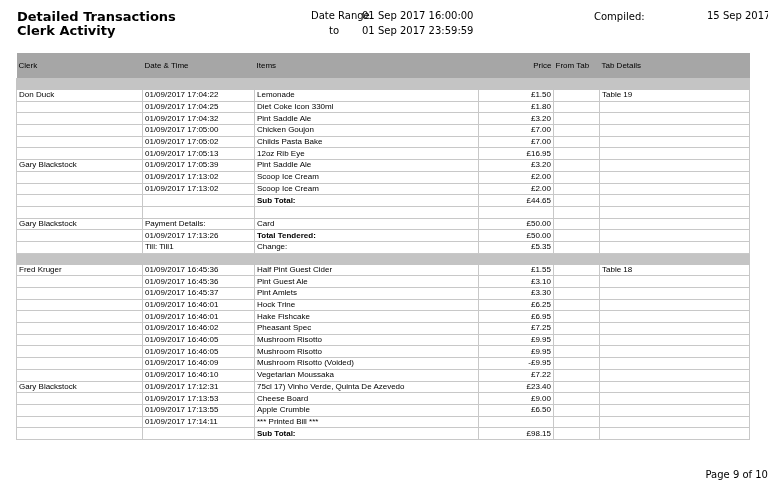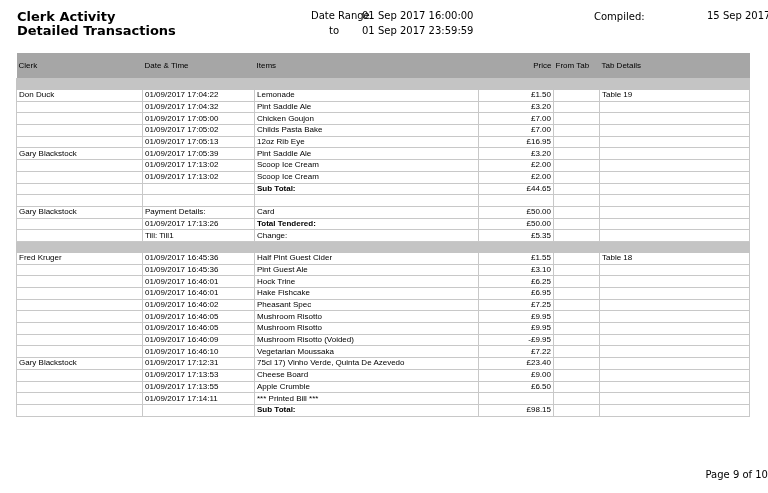--- a/index.html
+++ b/index.html
@@ -14,22 +14,22 @@
   .report td.b { font-weight: bold; }
   .report tr.spacer td { background: #c4c4c4; border-color: #c4c4c4; height: 10px; }
   .report tr.spacer-white td { background: #fff; }
   .report tr.subtotal td { border-top: 1px solid #999; }
   .footer { position: absolute; left: 0; width: 768px; top: 469px; text-align: right; font-size: 10px; font-family: "DejaVu Sans", sans-serif; }
 </style>
 </head>
 <body>
 
 <div class="title">
+  <div>Detailed Transactions</div>
   <div>Clerk Activity</div>
-  <div>Detailed Transactions</div>
 </div>
 
 <div class="meta" style="left:311px; top:11px;">Date Range:</div>
 <div class="meta" style="left:362px; top:11px;">01 Sep 2017 16:00:00</div>
 <div class="meta" style="left:329px; top:26px;">to</div>
 <div class="meta" style="left:362px; top:26px;">01 Sep 2017 23:59:59</div>
 <div class="meta" style="left:594px; top:12px;">Compiled:</div>
 <div class="meta" style="left:666px; top:11px;margin-left:41px;">15 Sep 2017 11:04:15</div>
 
 <table class="report">
@@ -63,20 +63,28 @@
       <tr>
         <td>Don Duck</td>
         <td>01/09/2017 17:04:22</td>
         <td>Lemonade</td>
         <td class="r">£1.50</td>
         <td></td>
         <td>Table 19</td>
       </tr>
       <tr>
         <td></td>
+        <td>01/09/2017 17:04:25</td>
+        <td>Diet Coke Icon 330ml</td>
+        <td class="r">£1.80</td>
+        <td></td>
+        <td></td>
+      </tr>
+      <tr>
+        <td></td>
         <td>01/09/2017 17:04:32</td>
         <td>Pint Saddle Ale</td>
         <td class="r">£3.20</td>
         <td></td>
         <td></td>
       </tr>
       <tr>
         <td></td>
         <td>01/09/2017 17:05:00</td>
         <td>Chicken Goujon</td>
@@ -183,20 +191,28 @@
       <tr>
         <td></td>
         <td>01/09/2017 16:45:36</td>
         <td>Pint Guest Ale</td>
         <td class="r">£3.10</td>
         <td></td>
         <td></td>
       </tr>
       <tr>
         <td></td>
+        <td>01/09/2017 16:45:37</td>
+        <td>Pint Amlets</td>
+        <td class="r">£3.30</td>
+        <td></td>
+        <td></td>
+      </tr>
+      <tr>
+        <td></td>
         <td>01/09/2017 16:46:01</td>
         <td>Hock Trine</td>
         <td class="r">£6.25</td>
         <td></td>
         <td></td>
       </tr>
       <tr>
         <td></td>
         <td>01/09/2017 16:46:01</td>
         <td>Hake Fishcake</td>

